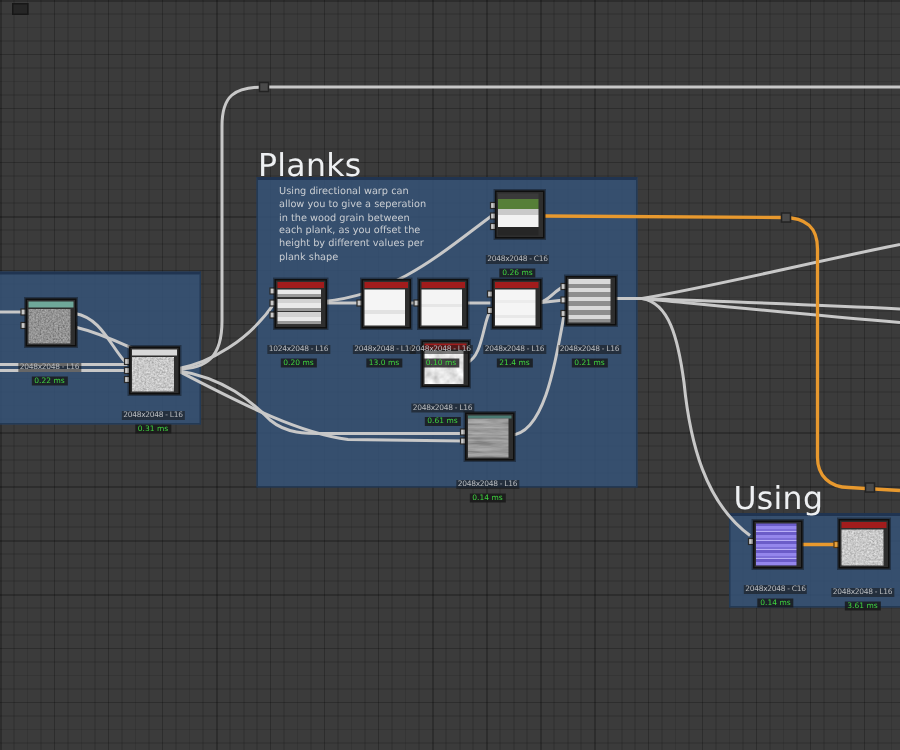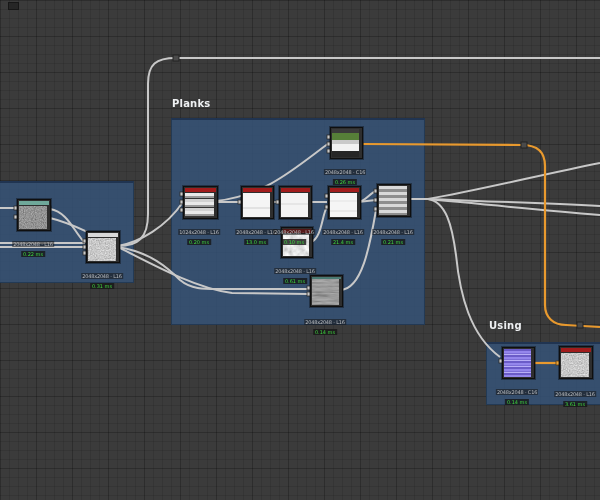--- a/index.html
+++ b/index.html
@@ -5,21 +5,21 @@
   html,body{margin:0;padding:0;}
   body{width:600px;height:500px;overflow:hidden;font-family:"DejaVu Sans",sans-serif;}
   #canvas{position:relative;width:600px;height:500px;background-color:#3b3b3b;
     background-image:
       repeating-linear-gradient(to right, rgba(0,0,0,0.10) 0 1px, transparent 1px 9px),
       repeating-linear-gradient(to bottom, rgba(0,0,0,0.10) 0 1px, transparent 1px 9px),
       repeating-linear-gradient(to right, rgba(0,0,0,0.16) 0 1px, transparent 1px 36px),
       repeating-linear-gradient(to bottom, rgba(0,0,0,0.16) 0 1px, transparent 1px 36px);
   }
   .frame{position:absolute;background:rgba(54,84,122,0.82);border:1px solid rgba(25,45,70,0.6);border-top:2px solid rgba(30,50,78,0.9);}
-  .frame-title{position:absolute;color:#eef0f2;font-size:10px;font-weight:700;letter-spacing:0.2px;}
+  .frame-title{position:absolute;color:#eef0f2;font-size:21px;font-weight:400;letter-spacing:0.2px;}
   .comment{position:absolute;color:#c9cdd2;font-size:6.5px;line-height:1.35;white-space:pre-line;}
   .wires{position:absolute;left:0;top:0;z-index:3;}
   .node{position:absolute;z-index:4;background:#2e2e2e;border:1px solid #0f0f0f;box-shadow:0 0 0 1px rgba(0,0,0,0.35);padding:1px;}
   .hdr{height:4px;margin-bottom:1px;}
   .thumb{display:block;}
   .nlabelwrap{position:absolute;z-index:5;text-align:center;transform:translateX(-50%);white-space:nowrap;}
   .nfmt{display:inline-block;font-size:5px;color:#b9bcc0;background:rgba(22,22,22,0.55);padding:0 1px;letter-spacing:-0.2px;}
   .ntime{display:block;margin:1px auto 0;width:max-content;font-size:5px;color:#3fd43f;background:rgba(22,22,22,0.8);padding:0 2px;}
   .stub{position:absolute;background:#262626;border:1px solid #171717;z-index:2;}
 </style>
@@ -73,20 +73,26 @@
     </defs>
   </svg>
 
   <div class="frame" style="left:-20px;top:181px;width:152px;height:99px"></div>
   <div class="frame" style="left:171px;top:118px;width:252px;height:204px"></div>
   <div class="frame" style="left:486px;top:342px;width:118px;height:60px"></div>
 
   <div class="frame-title" style="left:172px;top:98px">Planks</div>
   <div class="frame-title" style="left:489px;top:320px">Using</div>
 
+  <div class="comment" style="left:186px;top:123px;width:120px">Using directional warp can
+allow you to give a seperation
+in the wood grain between
+each plank, as you offset the
+height by different values per
+plank shape</div>
 
   <div class="stub" style="left:8px;top:2px;width:9px;height:6px"></div>
 
   <svg class="wires" width="600" height="500">
     <g fill="none" stroke="#c8c8c8" stroke-width="2">
       <path d="M118,246 C138,246 148,238 148,214 L148,84 C148,64 156,58 176,58 L600,58"></path>
       <path d="M118,246 C140,242 166,227 183,202"></path>
       <path d="M118,247 C150,252 168,268 180,280 C192,290 205,289 225,289 L309,289"></path>
       <path d="M50,218 C100,230 175,286 232,293 L309,294"></path>
       <path d="M0,208 L16,208"></path>

